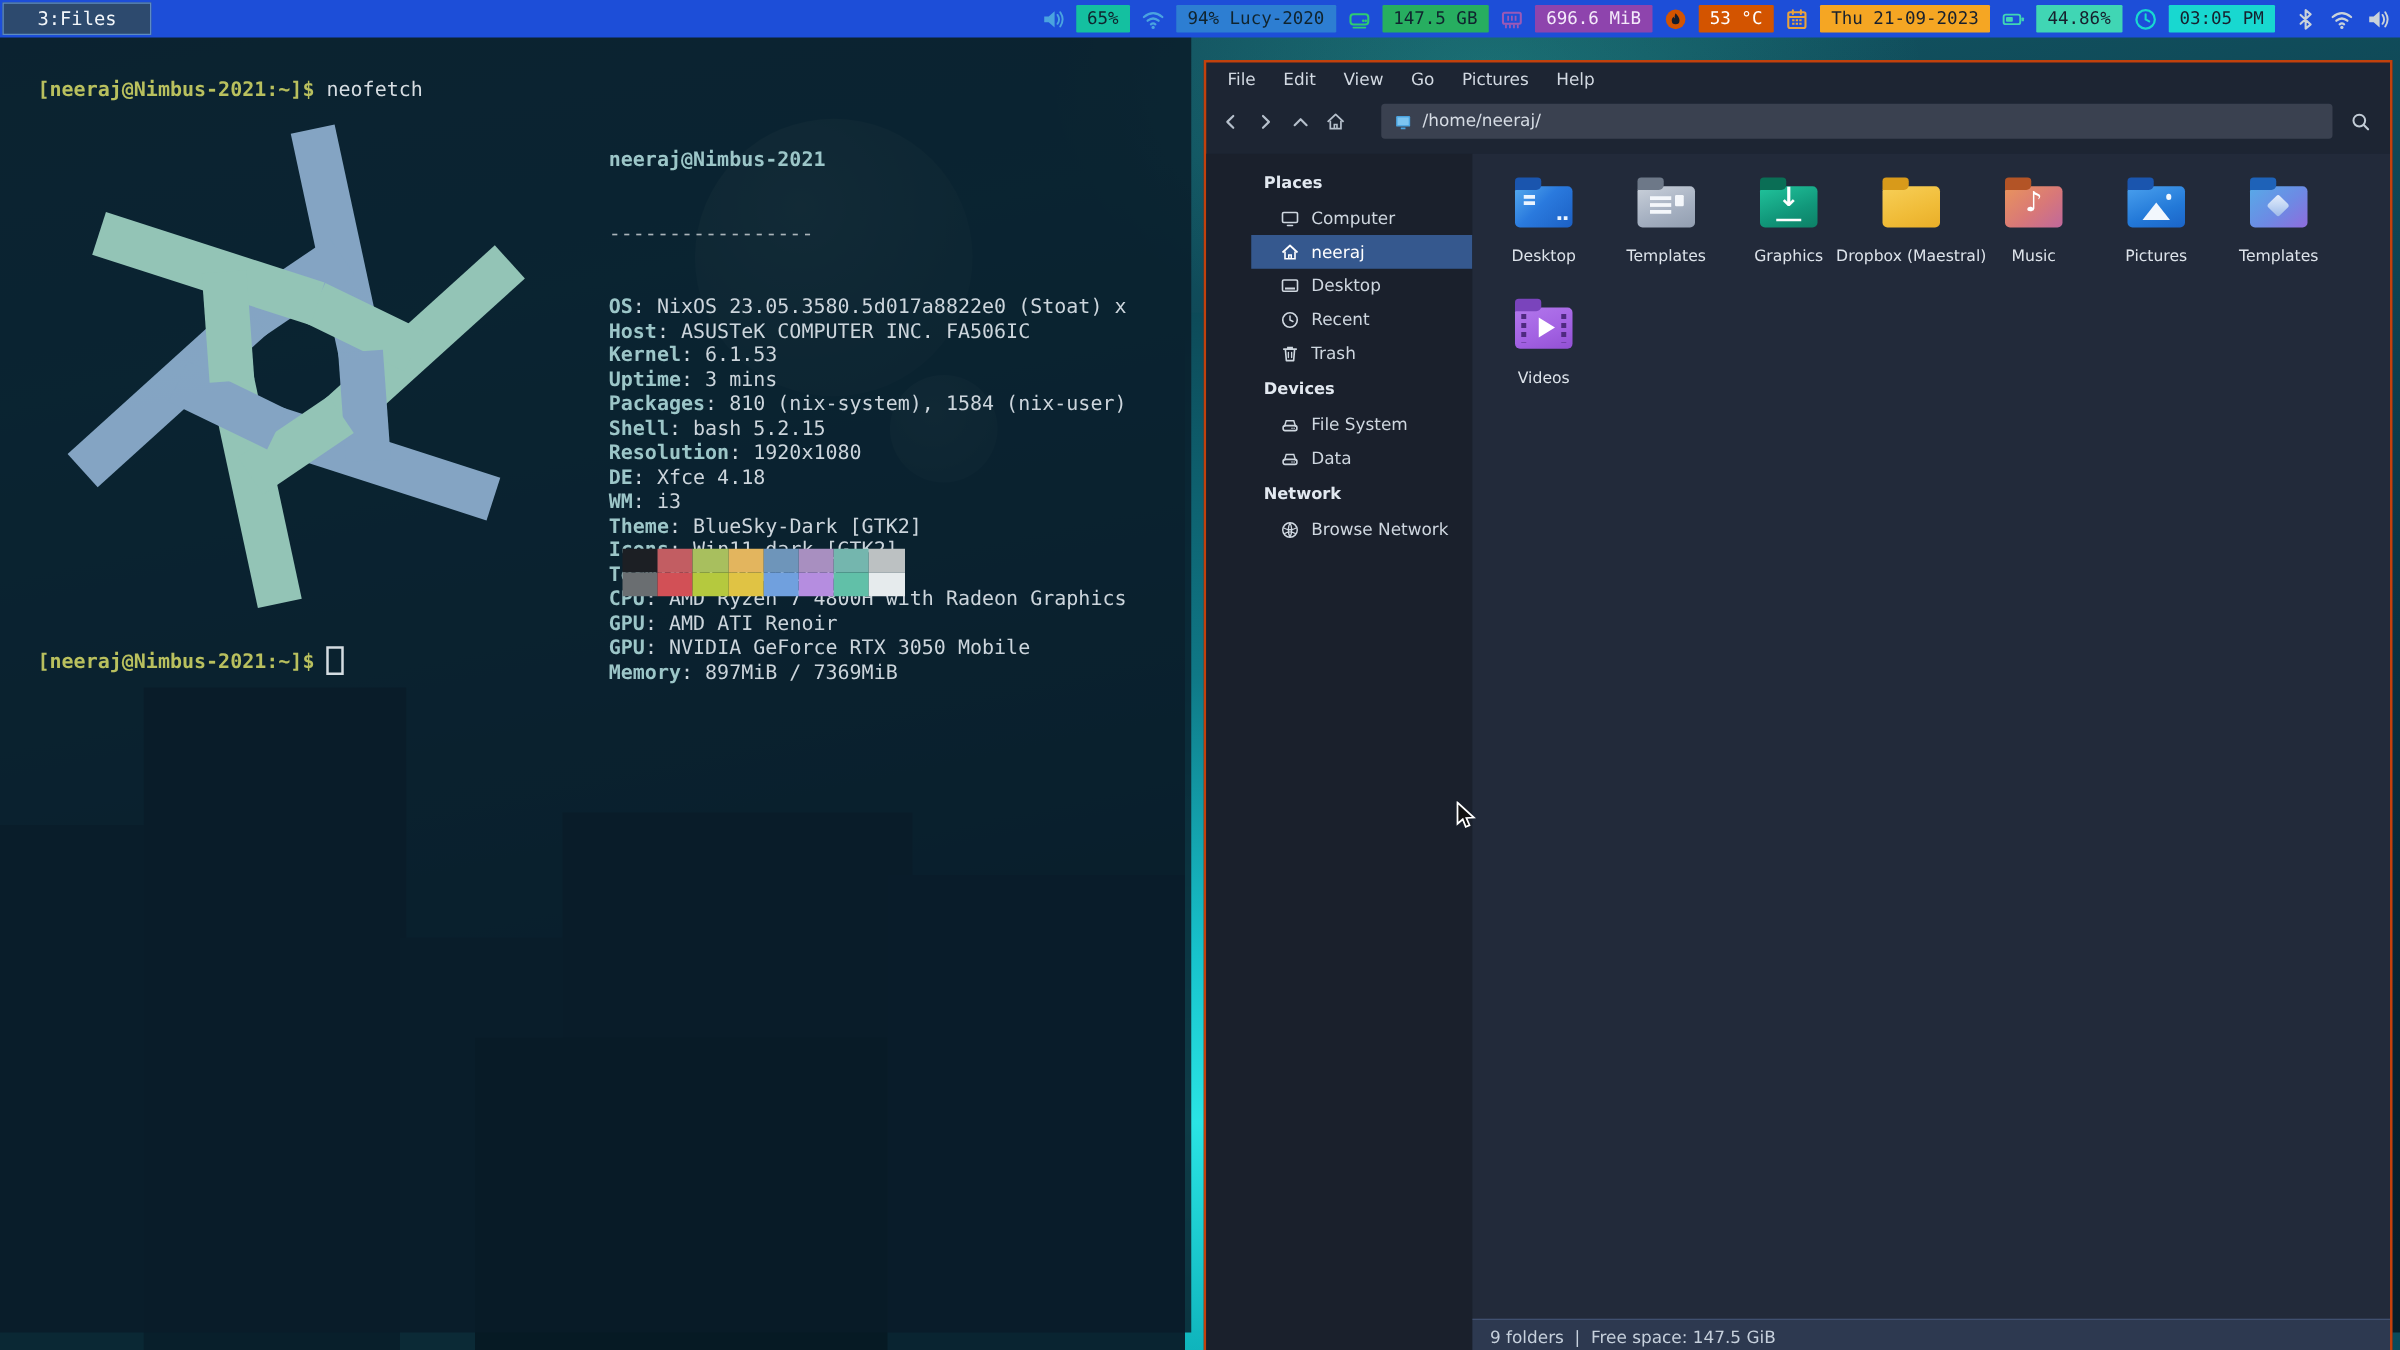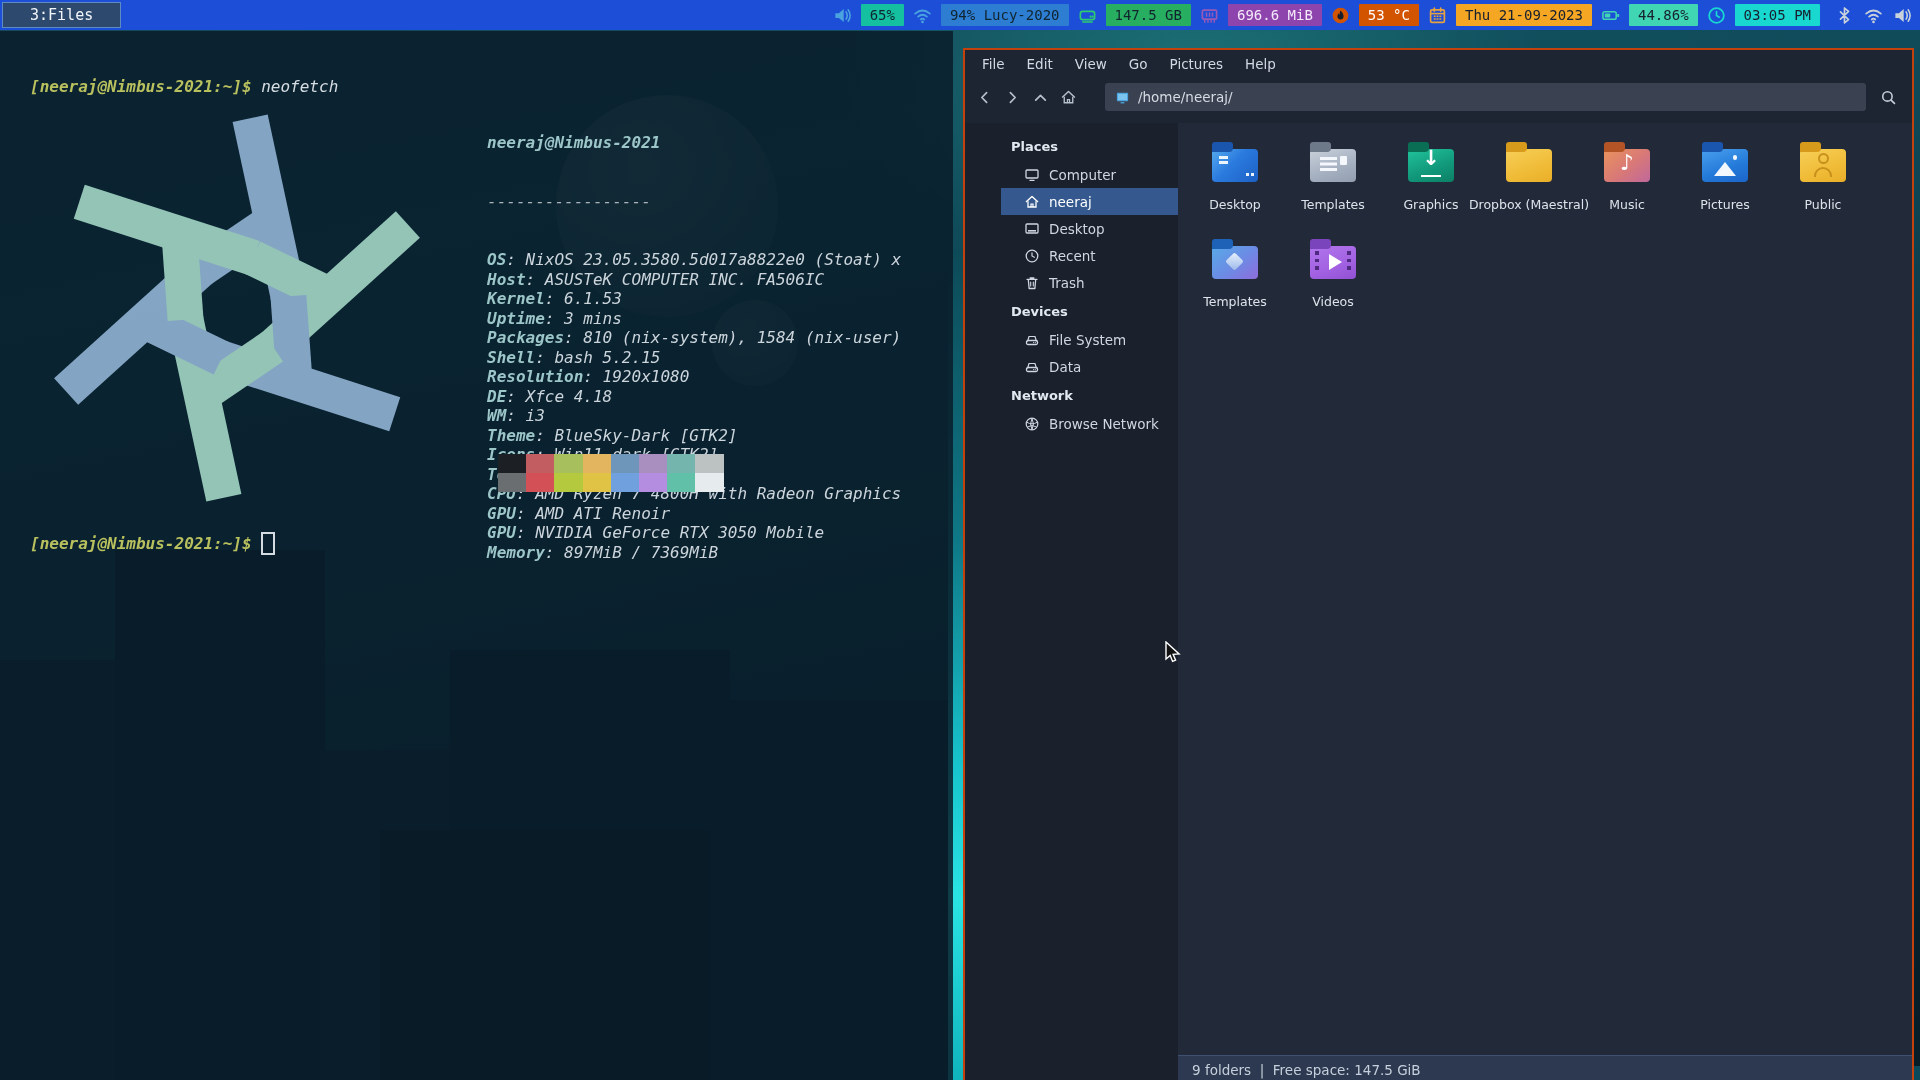--- a/index.html
+++ b/index.html
@@ -26,23 +26,23 @@
   .topbar{position:absolute;top:0;left:0;right:0;height:30px;background:#1d4ed8;z-index:60;
     display:flex;align-items:center;font-family:"DejaVu Sans Mono",monospace;}
   .ws-badge{margin-left:2px;height:24px;padding:0 27px;display:flex;align-items:center;
     background:#2d4a6e;border:1px solid #5e8cc0;color:#f2f6fa;font-size:15px;}
   .tb-right{margin-left:auto;display:flex;align-items:center;gap:9px;padding-right:8px;}
   .badge{height:22px;display:flex;align-items:center;padding:0 9px;font-size:14px;border-radius:1px;}
   .tb-icon{width:19px;height:19px;display:block;}
   .tray{display:flex;align-items:center;gap:10px;margin-left:6px;color:#c9d2da;}
 
   
-  .term{position:absolute;left:0;top:31px;width:953px;height:1050px;z-index:10;
+  .term{position:absolute;left:0;top:16px;width:953px;height:1050px;z-index:10;
     background:rgba(9,27,40,.84);font-family:"DejaVu Sans Mono",monospace;
-    font-size:16px;line-height:19.5px;color:#ccd5dc;font-style:italic;}
+    font-size:16px;line-height:19.5px;color:#ccd5dc;}
   .prompt{color:#b9c05e;font-weight:bold;}
   .cmd{color:#d6dde2;}
   .term-line1{position:absolute;left:30px;top:46px;white-space:pre;}
   .term-line2{position:absolute;left:30px;top:501px;white-space:pre;display:flex;align-items:center;}
   .cursor-block{display:inline-block;width:10px;height:19px;border:2px solid #d4dce1;margin-left:9px;}
   .nix-logo{position:absolute;left:22px;top:72px;opacity:.92;}
   .nf-info{position:absolute;left:487px;top:63px;white-space:pre;}
   .nf-title{color:#9cc6c8;font-weight:bold;}
   .nf-dashes{color:#aab4ba;}
   .nf-label{color:#9cc6c8;font-weight:bold;}
@@ -495,26 +495,20 @@
               </div>
               <div class="cell-label">Music</div>
             </div>
             <div class="grid-cell">
               <div class="folder f-pictures">
                 <span class="glyph g-pictures"></span>
               </div>
               <div class="cell-label">Pictures</div>
             </div>
             <div class="grid-cell">
-              <div class="folder f-public">
-                <span class="glyph g-public"></span>
-              </div>
-              <div class="cell-label">Public</div>
-            </div>
-            <div class="grid-cell">
               <div class="folder f-templates">
                 <span class="glyph g-templates"></span>
               </div>
               <div class="cell-label">Templates</div>
             </div>
             <div class="grid-cell">
               <div class="folder f-videos">
                 <span class="glyph g-videos">
                   <i></i>
                 </span>

